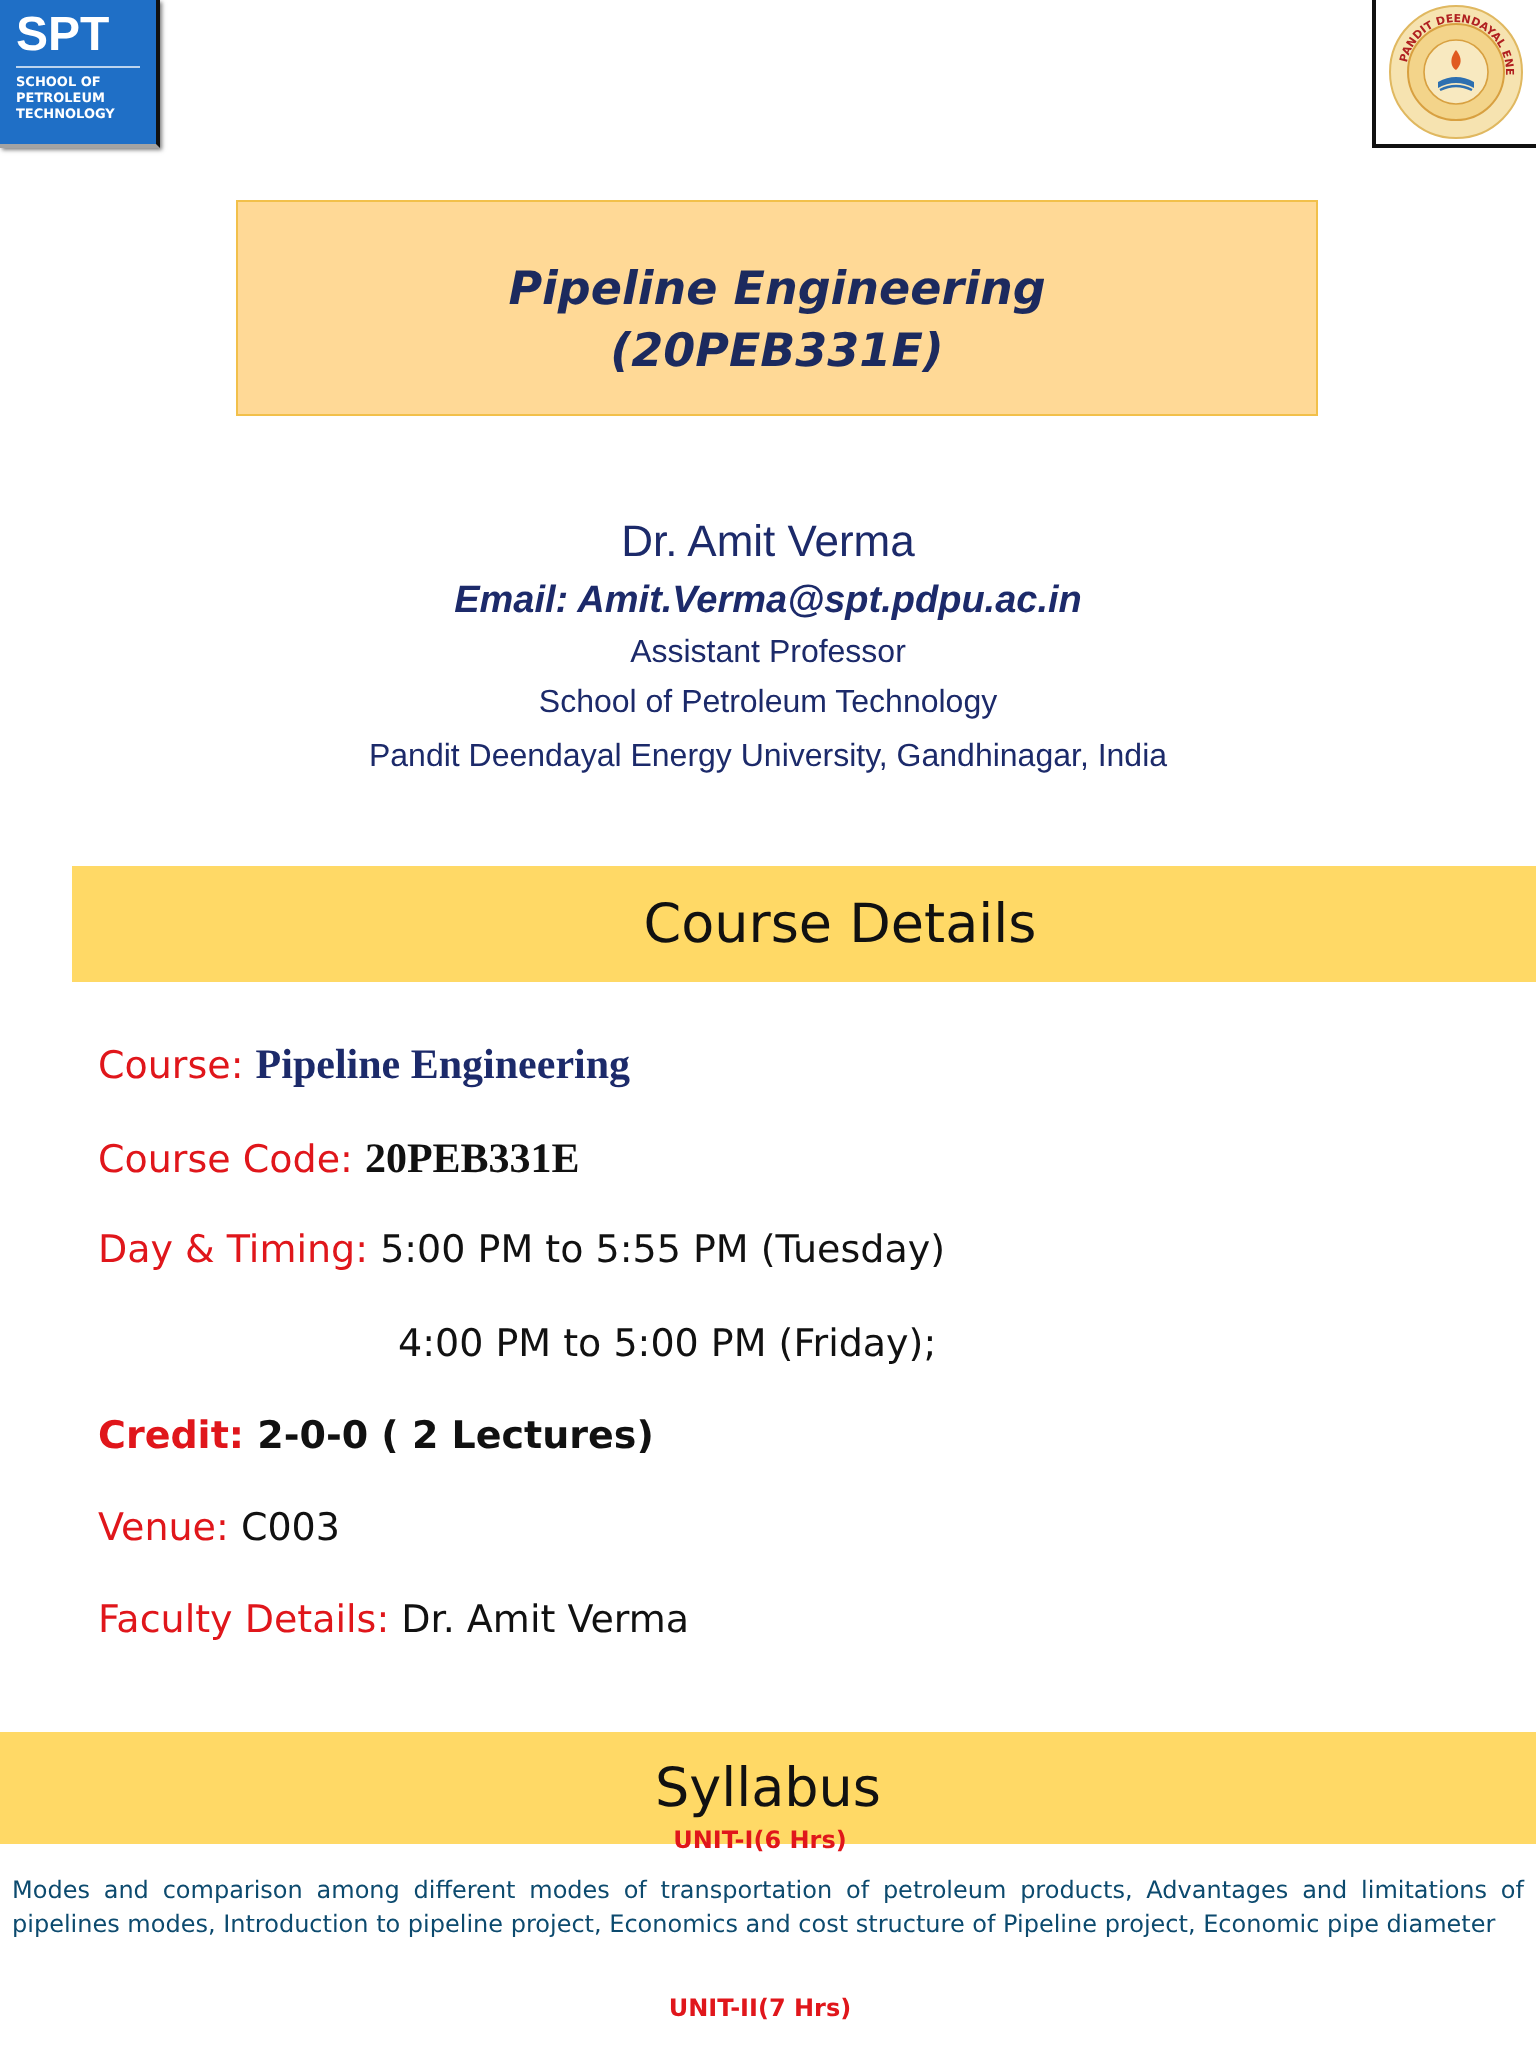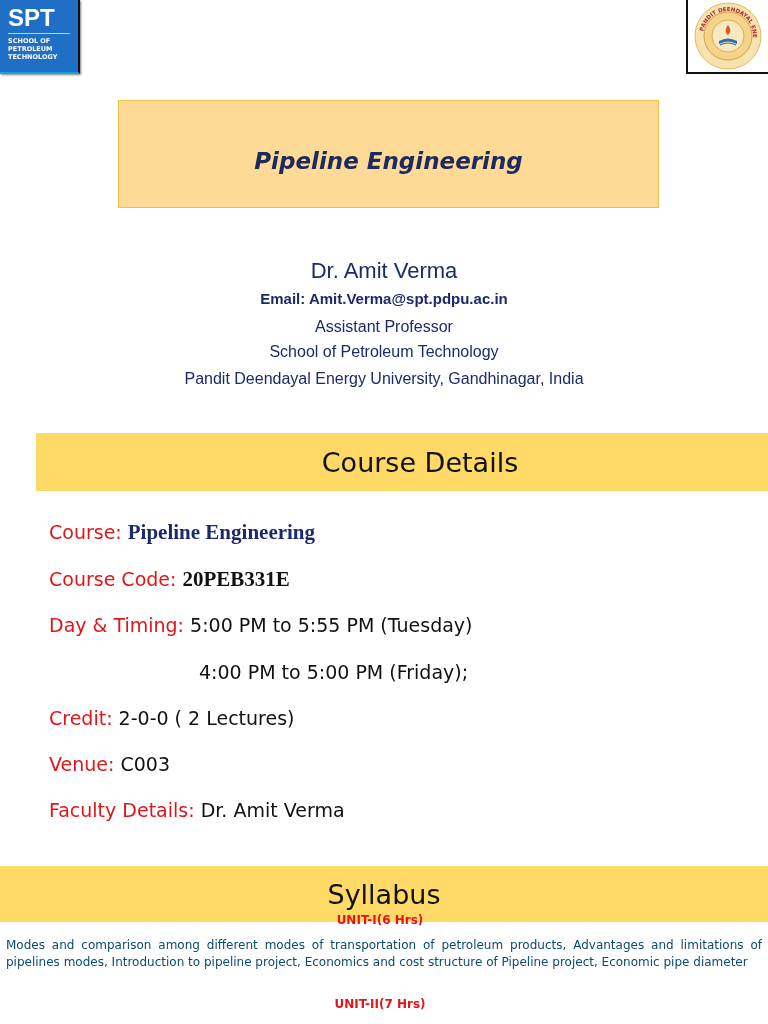--- a/index.html
+++ b/index.html
@@ -1,21 +1,21 @@
 <!DOCTYPE html>
 <html><head>
   <meta charset="utf-8">
   <style>
     * { box-sizing: border-box; margin: 0; padding: 0; }
     html, body { width: 768px; height: 1024px; overflow: hidden; background: #ffffff; }
     body { position: relative; font-family: "Liberation Sans", sans-serif; }
 
     .logo-spt {
       position: absolute; left: 0; top: 0; width: 80px; height: 74px;
-      background: #1f6fc6; border-right: 2px solid #111; border-bottom: 2px solid #0ea5e9;
+      background: #1f6fc6; border-right: 2px solid #111; border-bottom: 2px solid #a3a3a3;
       box-shadow: 1px 1px 2px rgba(0,0,0,0.5);
       color: #fff; padding: 6px 0 0 8px;
     }
     .logo-spt .big { font-family: "Liberation Sans", sans-serif; font-weight: bold; font-size: 24px; line-height: 24px; letter-spacing: 0px; }
     .logo-spt .rule { width: 62px; height: 1px; background: rgba(255,255,255,0.7); margin: 3px 0 3px 0; }
     .logo-spt .small { font-family: "DejaVu Sans", sans-serif; font-weight: bold; font-size: 6.5px; line-height: 8px; }
 
     .logo-uni {
       position: absolute; left: 686px; top: 0; width: 82px; height: 74px;
       border: 2px solid #111; border-top: none; border-right: none; background: #fff;
@@ -26,21 +26,21 @@
       position: absolute; left: 118px; top: 100px; width: 541px; height: 108px;
       background: #ffd996; border: 1px solid #f2c04a;
       display: flex; flex-direction: column; align-items: center; justify-content: center;
       padding-top: 14px;
       font-family: "DejaVu Sans", sans-serif; font-style: italic; font-weight: bold;
       color: #1c2a5e; font-size: 23px; line-height: 31px; text-align: center;
     }
 
     .author { position: absolute; left: 0; width: 768px; text-align: center; color: #1c2a6a; }
     .author.name { top: 258px; font-size: 22px; }
-    .author.email { top: 290px; font-size: 15px; font-weight: bold; }
+    .author.email { top: 290px; font-size: 19px; font-weight: bold; font-style: italic; }
     .author.l1 { top: 318px; font-size: 16px; }
     .author.l2 { top: 343px; font-size: 16px; }
     .author.l3 { top: 370px; font-size: 16px; }
 
     .band {
       position: absolute; left: 0; width: 768px; background: #ffd966;
       display: flex; align-items: center; justify-content: center;
       font-family: "DejaVu Sans", sans-serif; font-size: 27px; color: #111;
     }
     .band.course { top: 433px; height: 58px; margin-left: 36px; }
@@ -82,20 +82,21 @@
     <path d="M35 24 C31 29, 33 33, 35 34 C37 32, 39 29, 35 24 Z" fill="#e05a20"></path>
     <path d="M26 40 Q35 35 44 40 L44 43 Q35 38 26 43 Z" fill="#2d6fb0"></path>
     <path d="M27 44 Q35 40 43 44" stroke="#2d6fb0" stroke-width="1.2" fill="none"></path>
     <path id="arc" d="M10 35 A25 25 0 0 1 60 35" fill="none"></path>
     <text font-size="5.5" fill="#b02020" font-family="DejaVu Sans, sans-serif" font-weight="bold"><textPath href="#arc" startOffset="6%">PANDIT DEENDAYAL ENERGY UNIVERSITY</textPath></text>
   </svg>
 </div>
 
 <div class="title-box">
   <div>Pipeline Engineering</div>
+  <div>(20PEB331E)</div>
 </div>
 
 <div class="author name">Dr. Amit Verma</div>
 <div class="author email">Email: Amit.Verma@spt.pdpu.ac.in</div>
 <div class="author l1">Assistant Professor</div>
 <div class="author l2">School of Petroleum Technology</div>
 <div class="author l3">Pandit Deendayal Energy University, Gandhinagar, India</div>
 
 <div class="band course">Course Details</div>
 
@@ -107,21 +108,21 @@
   <span class="lbl">Course Code:</span>
   <span class="serif-black">20PEB331E</span>
 </div>
 <div class="detail" style="top:614px;">
   <span class="lbl">Day &amp; Timing:</span>
   <span>5:00 PM to 5:55 PM (Tuesday)</span>
 </div>
 <div class="detail" style="top:661px; left:199px;">
   <span>4:00 PM to 5:00 PM  (Friday);</span>
 </div>
-<div class="detail" style="top:707px;">
+<div class="detail" style="top:707px;font-weight:bold;">
   <span class="lbl">Credit:</span>
   <span>2-0-0 ( 2 Lectures)</span>
 </div>
 <div class="detail" style="top:753px;">
   <span class="lbl">Venue:</span>
   <span>C003</span>
 </div>
 <div class="detail" style="top:799px;">
   <span class="lbl">Faculty Details:</span>
   <span>Dr. Amit Verma</span>

